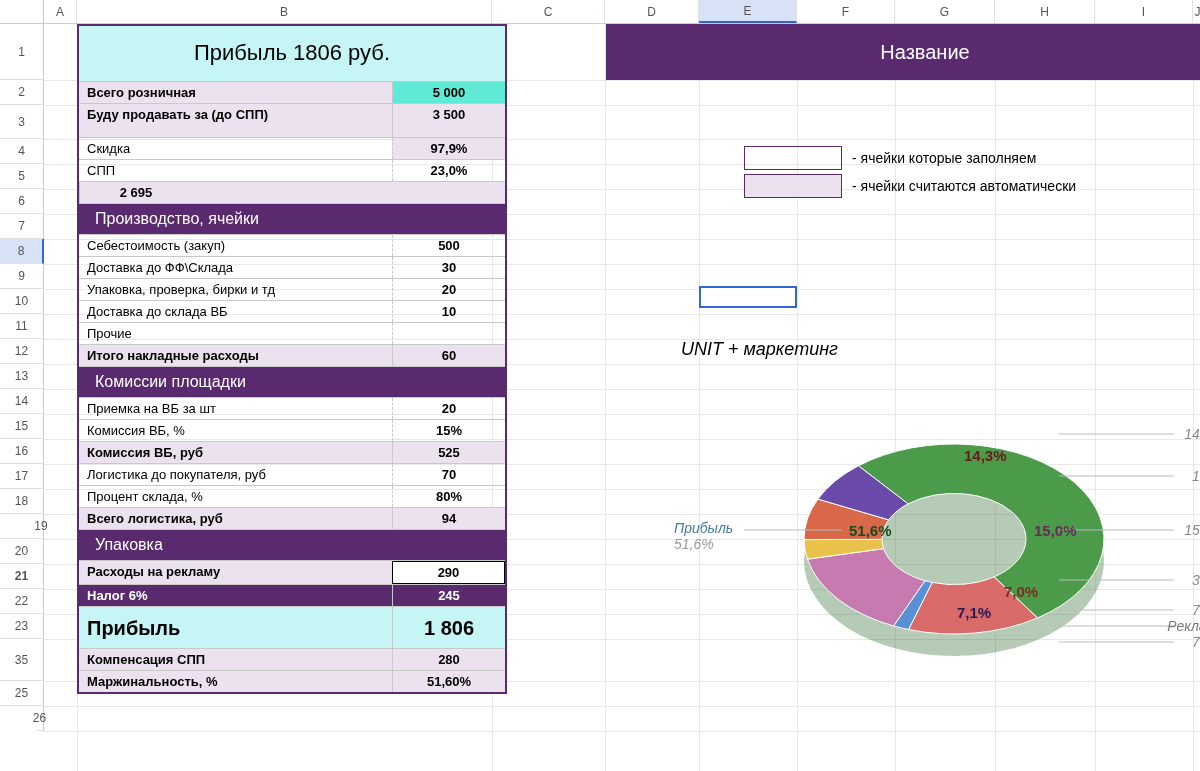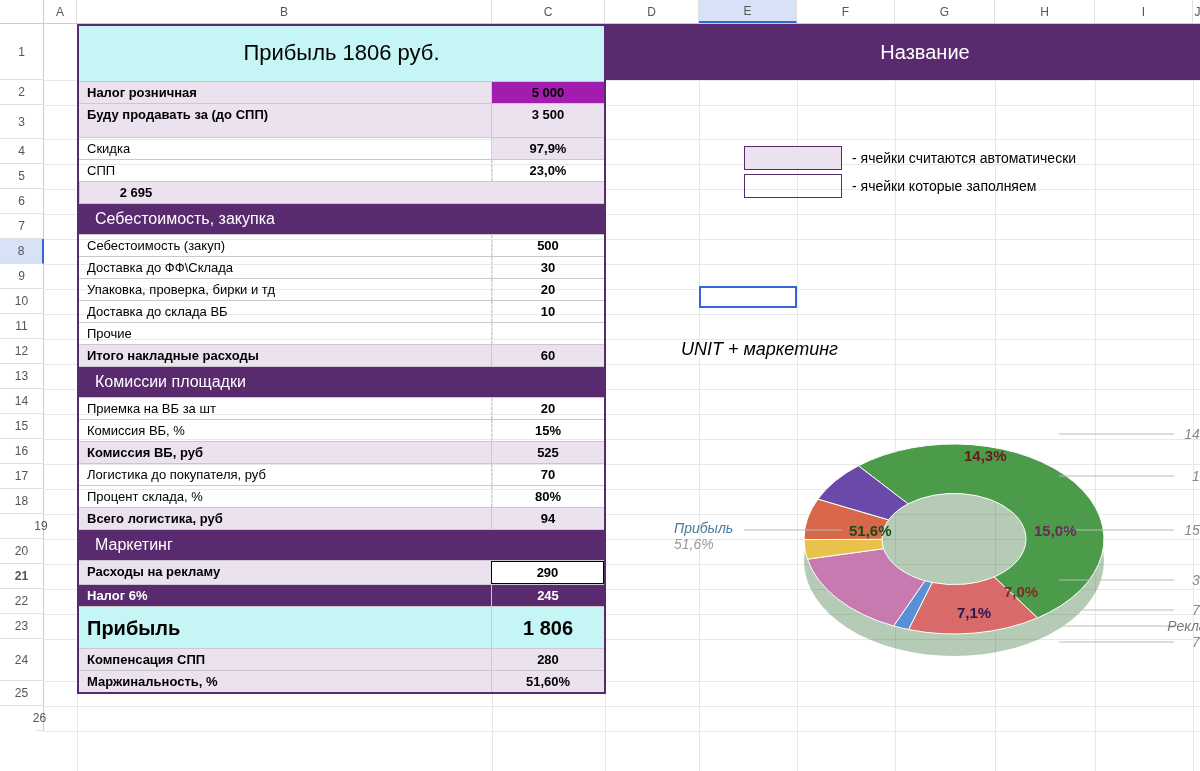--- a/index.html
+++ b/index.html
@@ -12,21 +12,21 @@
   .ch.sel { background:#d7e2f7; border-bottom:2px solid #3367d6; }
   .rownum { height:100%; border-bottom:1px solid #e0e0e0; border-right:1px solid #ccc; display:flex; align-items:center; justify-content:center; color:#555; font-size:12px; background:#fff; }
   .rownum.sel { background:#d7e2f7; border-right:2px solid #3367d6; }
   .body { position:absolute; left:0; top:24px; right:0; bottom:0; display:flex; }
   .rownums { width:44px; flex:0 0 44px; }
   .grid { flex:1; position:relative; }
   
   .gridlines { position:absolute; inset:0; }
   .gl-v, .gl-h { position:absolute; background:#e8e8e8; }
   
-  .tbl { position:absolute; left:33px; top:0; width:529px; border:2px solid #5a2a6e; }
+  .tbl { position:absolute; left:33px; top:0; width:430px; border:2px solid #5a2a6e; }
   .row { display:flex; border-bottom:1px solid #c9c9c9; }
   .row:last-child { border-bottom:none;gap:24px; }
   .cB { flex:1; padding:3px 8px; font-family: "Trebuchet MS", "Segoe UI", sans-serif; }
   .cC { width:113px; flex:0 0 113px; padding:3px 8px; text-align:center; border-left:1px solid #c9c9c9; font-family: "Trebuchet MS", sans-serif; font-weight:600; }
   .dash-l { border-left-style:dashed; }
   .hdr-sec { background:#5a2a6e; color:#fff; font-weight:400; font-size:16px; padding:4px 8px; font-family: "Trebuchet MS", sans-serif; }
   .title-row { background:#c5f5f5; font-size:22px; font-family: "Trebuchet MS", sans-serif; }
   .title-row .cB { text-align:center; padding:14px 0; }
   .bold { font-weight:600; }
   .right { text-align:left; }
@@ -92,21 +92,21 @@
         <div class="rownum" style="height: 25px;">14</div>
         <div class="rownum" style="height: 25px;">15</div>
         <div class="rownum" style="height: 25px;">16</div>
         <div class="rownum" style="height: 25px;">17</div>
         <div class="rownum" style="height: 25px;">18</div>
         <div class="rownum" style="height: 25px; padding-left: 39px;">19</div>
         <div class="rownum" style="height: 25px;">20</div>
         <div class="rownum" style="height: 25px; font-weight: bold;">21</div>
         <div class="rownum" style="height: 25px;">22</div>
         <div class="rownum" style="height: 25px;">23</div>
-        <div class="rownum" style="height: 42px;">24</div>
+        <div class="rownum" style="height: 42px;">35</div>
         <div class="rownum" style="height: 25px;">25</div>
         <div class="rownum" style="height: 25px; margin-left: 36px;">26</div>
       </div>
     <div class="grid">
 
       <div class="gridlines" id="glines">
           <div class="gl-v" style="left: 33px; top: 0px; width: 1px; height: 100%;"></div>
           <div class="gl-v" style="left: 448px; top: 0px; width: 1px; height: 100%;"></div>
           <div class="gl-v" style="left: 561px; top: 0px; width: 1px; height: 100%;"></div>
           <div class="gl-v" style="left: 655px; top: 0px; width: 1px; height: 100%;"></div>
@@ -142,26 +142,26 @@
           <div class="gl-h" style="top: 682px; left: 0px; height: 1px; width: 100%;"></div>
           <div class="gl-h" style="top: 707px; left: 0px; height: 1px; width: 100%;"></div>
         </div>
 
       <div class="right-hdr">
         <span>Название</span>
       </div>
 
       <div class="legend">
         <div class="legend-row">
+          <div class="legend-box"></div>
+          <span>- ячейки которые заполняем</span>
+        </div>
+        <div class="legend-row">
           <div class="legend-box lav"></div>
           <span>- ячейки считаются автоматически</span>
-        </div>
-        <div class="legend-row">
-          <div class="legend-box"></div>
-          <span>- ячейки которые заполняем</span>
         </div>
       </div>
 
       <div class="sel-cell" style="left:655px; top:262px;"></div>
 
       <div class="chart-title">UNIT + маркетинг</div>
 
       <div class="chart">
         <svg viewBox="0 0 560 300" id="donut">
             <ellipse cx="280" cy="167" rx="150" ry="95" fill="#2f6a2f" opacity="0.35"></ellipse>
@@ -198,40 +198,40 @@
         <div class="outlbl" style="right:10px; top:208px;">7,0%</div>
         <div class="outlbl" style="right:10px; top:224px; color:#777">Реклама</div>
         <div class="outlbl" style="right:10px; top:240px;">7,1%</div>
       </div>
 
       <div class="tbl">
         <div class="row title-row" style="height:56px">
           <div class="cB">Прибыль 1806 руб.</div>
         </div>
         <div class="row lav-row bold">
-          <div class="cB">Налог розничная</div>
-          <div class="cC" style="background:#a21caf">5 000</div>
+          <div class="cB">Всего розничная</div>
+          <div class="cC" style="background:#5eead4">5 000</div>
         </div>
         <div class="row lav-row bold" style="height:34px">
           <div class="cB">Буду продавать за (до СПП)</div>
           <div class="cC">3 500</div>
         </div>
         <div class="row">
           <div class="cB right">Скидка</div>
           <div class="cC dash-l lav-row">97,9%</div>
         </div>
         <div class="row">
           <div class="cB right">СПП</div>
           <div class="cC dash-l">23,0%</div>
         </div>
         <div class="row lav-row bold">
           <div class="cC">2 695</div>
         </div>
         <div class="row hdr-sec">
-          <div class="cB" style="padding:2px 8px">Себестоимость, закупка</div>
+          <div class="cB" style="padding:2px 8px">Производство, ячейки</div>
           <div class="cC" style="background:#5a2a6e;border-left:1px solid #5a2a6e"></div>
         </div>
         <div class="row">
           <div class="cB right">Себестоимость (закуп)</div>
           <div class="cC dash-l">500</div>
         </div>
         <div class="row">
           <div class="cB right">Доставка до ФФ\Склада</div>
           <div class="cC dash-l">30</div>
         </div>
@@ -273,21 +273,21 @@
         </div>
         <div class="row">
           <div class="cB right">Процент склада, %</div>
           <div class="cC dash-l">80%</div>
         </div>
         <div class="row lav-row bold">
           <div class="cB">Всего логистика, руб</div>
           <div class="cC">94</div>
         </div>
         <div class="row hdr-sec">
-          <div class="cB" style="padding:2px 8px">Маркетинг</div>
+          <div class="cB" style="padding:2px 8px">Упаковка</div>
           <div class="cC" style="background:#5a2a6e;border-left:1px solid #5a2a6e"></div>
         </div>
         <div class="row bold">
           <div class="cB lav-row">Расходы на рекламу</div>
           <div class="cC white-cc">290</div>
         </div>
         <div class="row lav-row bold" style="background:#5a2a6e;color:#fff">
           <div class="cB" style="background:#5a2a6e;color:#fff">Налог 6%</div>
           <div class="cC" style="background:#5a2a6e;color:#fff">245</div>
         </div>

